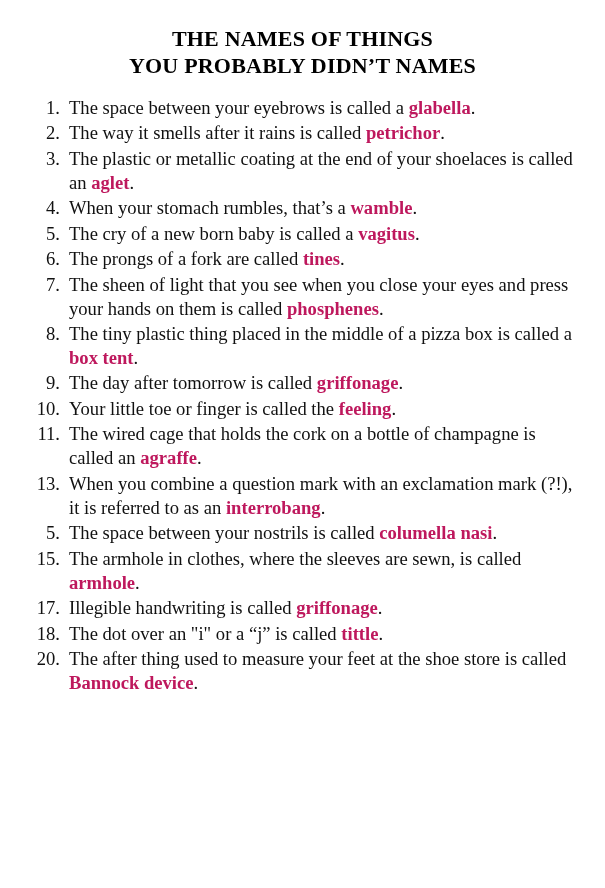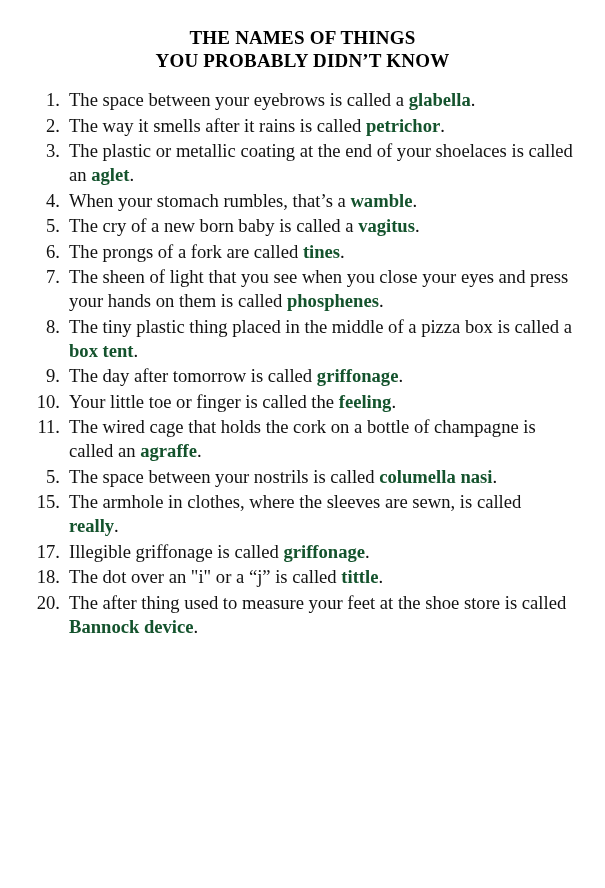--- a/index.html
+++ b/index.html
@@ -17,21 +17,21 @@
   .page {
     width: 605px;
     height: 888px;
     box-sizing: border-box;
     padding: 26px 22px 10px 22px;
     position: relative;
   }
   .title {
     text-align: center;
     font-weight: bold;
-    font-size: 19px;
+    font-size: 22px;
     line-height: 1.22;
     letter-spacing: 0.2px;
     color: #000000;
     margin: 0 0 16px 0;
     padding: 0 4px;
   }
   .title .line {
     display: block;
     white-space: nowrap;
   }
@@ -52,32 +52,32 @@
     width: 30px;
     text-align: right;
     padding-right: 9px;
     color: #111111;
   }
   .txt {
     flex: 1 1 auto;
     color: #111111;
   }
   .term {
-    color: #14532d;
+    color: #be185d;
     font-weight: bold;
   }
 </style>
 </head>
 <body>
 
 <div class="page">
 
   <h1 class="title">
     <span class="line">THE NAMES OF THINGS</span>
-    <span class="line">YOU PROBABLY DIDN’T KNOW</span>
+    <span class="line">YOU PROBABLY DIDN’T NAMES</span>
   </h1>
 
   <ol class="facts" id="facts-list">
       <li>
         <span class="num">1.</span>
         <span class="txt"><span>The space between your eyebrows is called a </span><span class="term">glabella</span><span>.</span></span>
       </li>
       <li>
         <span class="num">2.</span>
         <span class="txt"><span>The way it smells after it rains is called </span><span class="term">petrichor</span><span>.</span></span>
@@ -112,30 +112,34 @@
       </li>
       <li>
         <span class="num">10.</span>
         <span class="txt"><span>Your little toe or finger is called the </span><span class="term">feeling</span><span>.</span></span>
       </li>
       <li>
         <span class="num">11.</span>
         <span class="txt"><span>The wired cage that holds the cork on a bottle of champagne is called an </span><span class="term">agraffe</span><span>.</span></span>
       </li>
       <li>
+        <span class="num">13.</span>
+        <span class="txt"><span>When you combine a question mark with an exclamation mark (?!), it is referred to as an </span><span class="term">interrobang</span><span>.</span></span>
+      </li>
+      <li>
         <span class="num">5.</span>
         <span class="txt"><span>The space between your nostrils is called </span><span class="term">columella nasi</span><span>.</span></span>
       </li>
       <li>
         <span class="num">15.</span>
-        <span class="txt"><span>The armhole in clothes, where the sleeves are sewn, is called </span><span class="term">really</span><span>.</span></span>
+        <span class="txt"><span>The armhole in clothes, where the sleeves are sewn, is called </span><span class="term">armhole</span><span>.</span></span>
       </li>
       <li>
         <span class="num">17.</span>
-        <span class="txt"><span>Illegible griffonage is called </span><span class="term">griffonage</span><span>.</span></span>
+        <span class="txt"><span>Illegible handwriting is called </span><span class="term">griffonage</span><span>.</span></span>
       </li>
       <li>
         <span class="num">18.</span>
         <span class="txt"><span>The dot over an "i" or a “j” is called </span><span class="term">tittle</span><span>.</span></span>
       </li>
       <li>
         <span class="num">20.</span>
         <span class="txt"><span>The after thing used to measure your feet at the shoe store is called </span><span class="term">Bannock device</span><span>.</span></span>
       </li>
     </ol>

